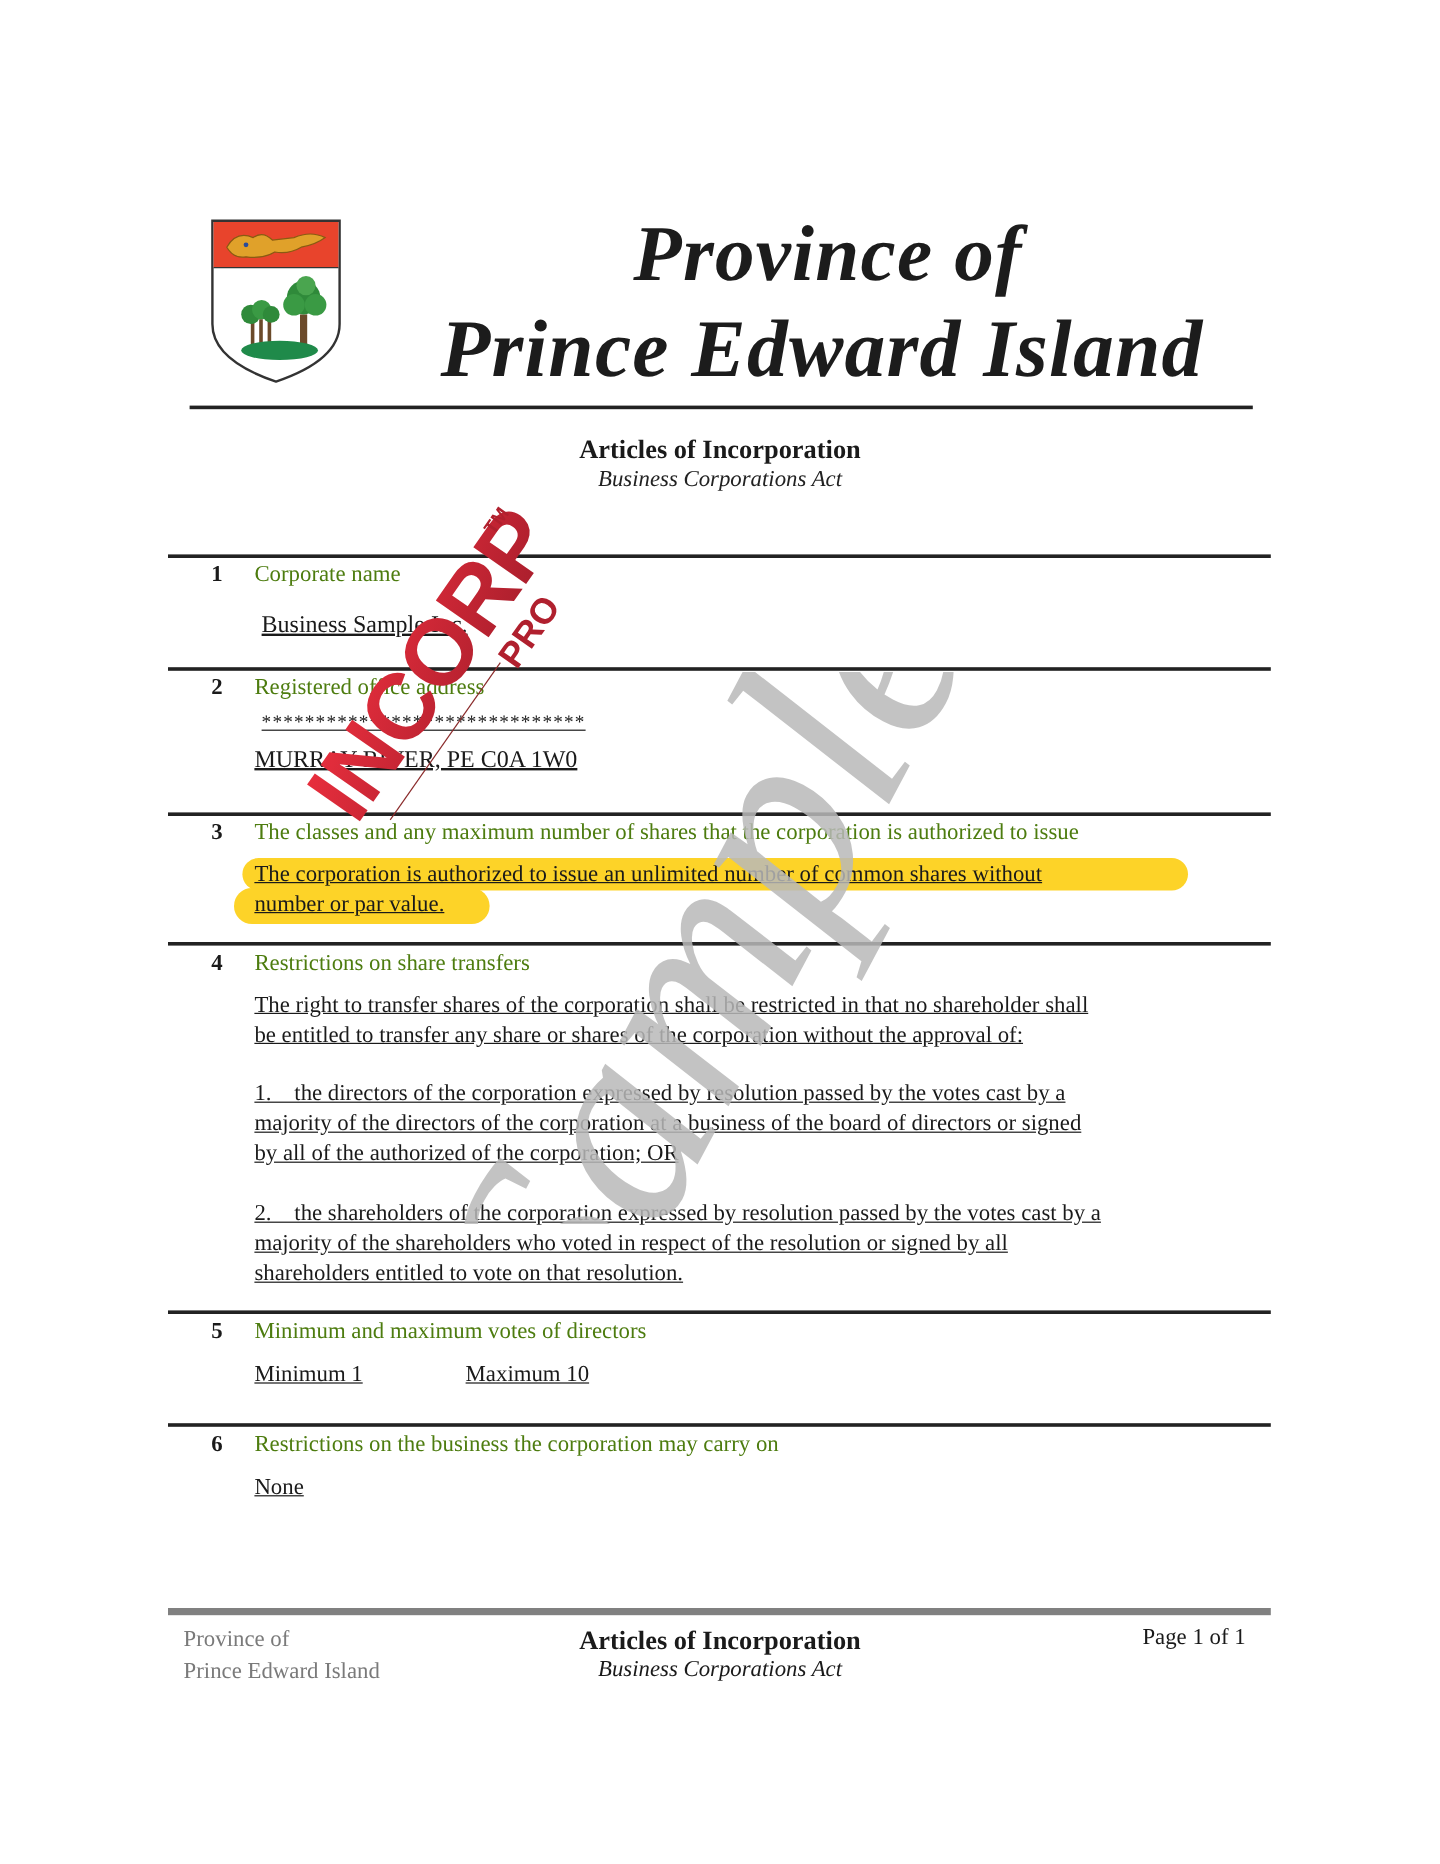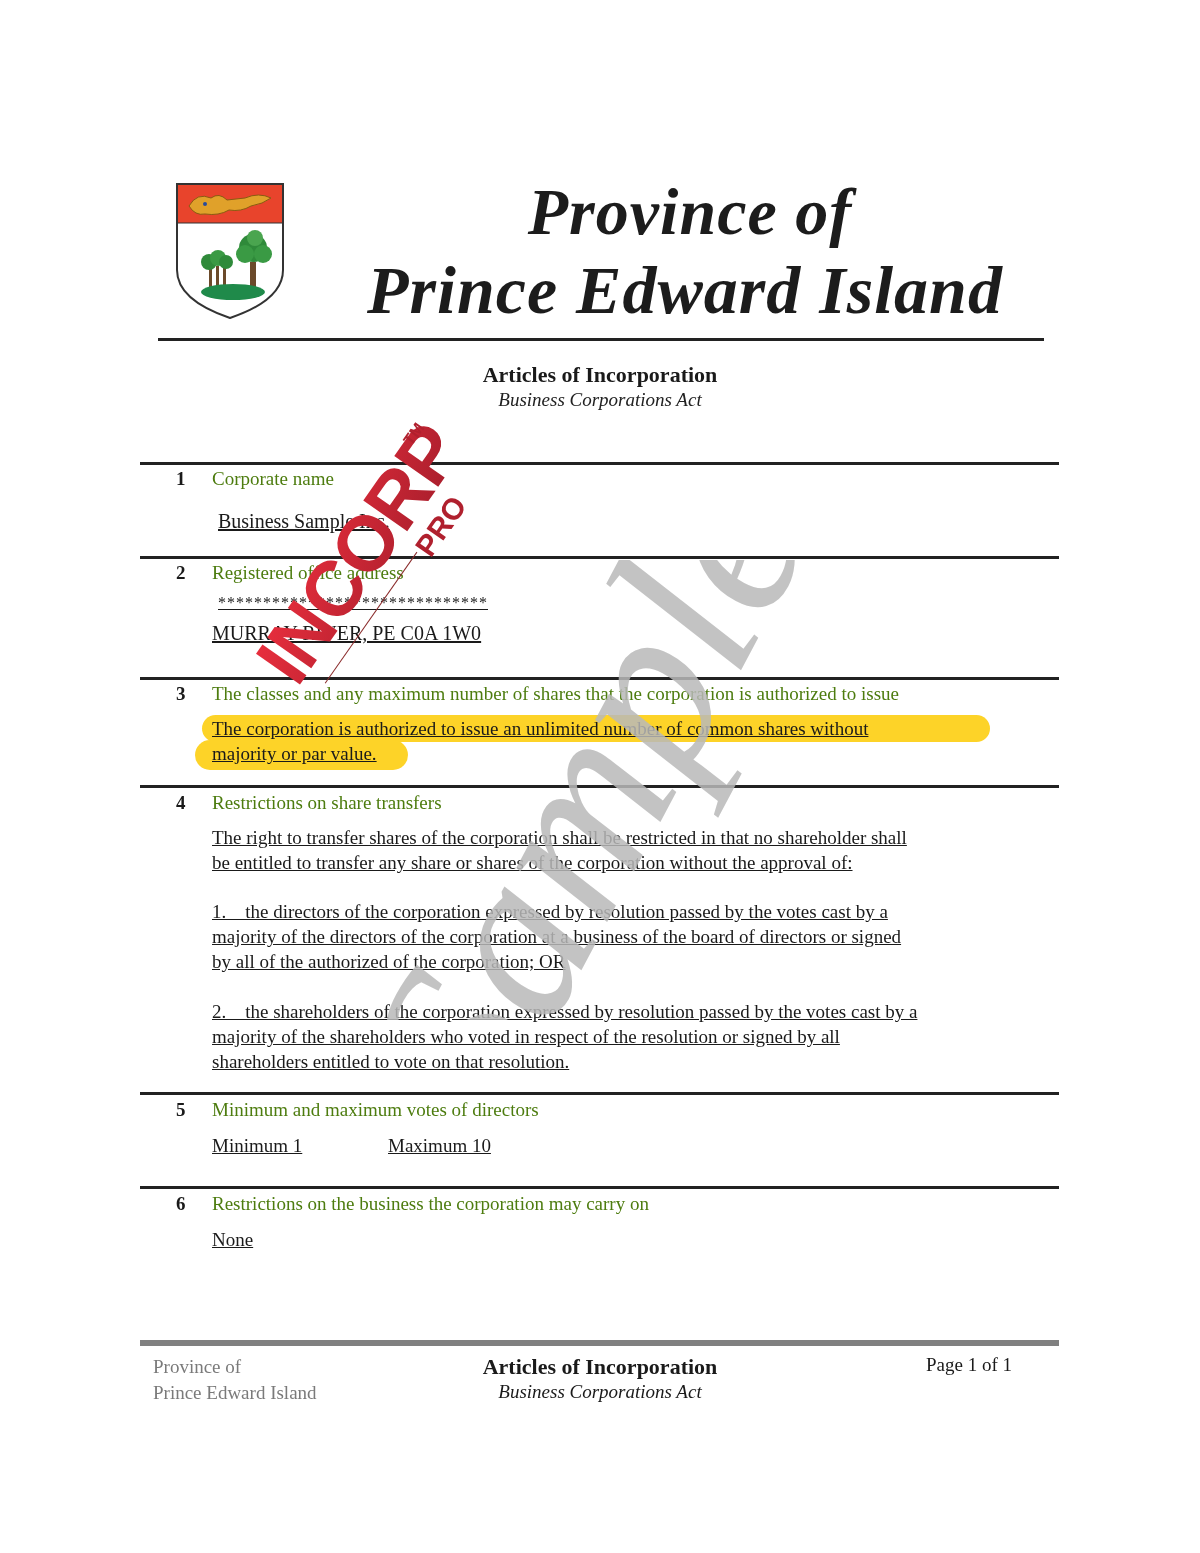--- a/index.html
+++ b/index.html
@@ -29,21 +29,21 @@
   .sec-value { left: 212px; font-size: 19px; color: #1a1a1a; line-height: 25px; text-decoration: underline; }
 
   .highlight1 { left: 202px; top: 715px; width: 788px; height: 27px; background: #fdd328; border-radius: 14px; }
   .highlight2 { left: 195px; top: 740px; width: 213px; height: 30px; background: #fdd328; border-radius: 15px; }
 
   
   .footer-rule { left: 140px; top: 1340px; width: 919px; height: 6px; background: #808080; }
   .footer-left { left: 153px; top: 1354px; font-size: 19px; color: #7a7a7a; line-height: 26px; }
   .footer-center-title { left: 400px; top: 1354px; width: 400px; text-align: center; font-weight: bold; font-size: 22px; }
   .footer-center-sub { left: 400px; top: 1381px; width: 400px; text-align: center; font-style: italic; font-size: 19px; }
-  .footer-right { left: 900px; top: 1354px; width: 138px; text-align: center; font-size: 19px; }
+  .footer-right { left: 900px; top: 1354px; width: 138px; text-align: right; font-size: 19px; }
 
   
   .wm-sample { left: 330px; top: 560px; width: 560px; height: 460px; pointer-events: none; }
   .wm-incorp { left: 215px; top: 405px; width: 290px; height: 300px; pointer-events: none; }
 </style>
 </head>
 <body>
 
 <div class="abs crest">
   <svg width="110" height="138" viewBox="0 0 110 138">
@@ -87,21 +87,21 @@
 <div class="abs sec-label" style="top:562px">Registered office address</div>
 <div class="abs sec-value" style="top:590px; left:218px; font-size:16px; letter-spacing:1px">******************************</div>
 <div class="abs sec-value" style="top:621px; font-size:20px">MURRAY RIVER, PE C0A 1W0</div>
 
 <div class="abs rule" style="top:677px"></div>
 <div class="abs sec-num" style="top:683px">3</div>
 <div class="abs sec-label" style="top:683px">The classes and any maximum number of shares that the corporation is authorized to issue</div>
 <div class="abs highlight1"></div>
 <div class="abs highlight2"></div>
 <div class="abs sec-value" style="top:716px">The corporation is authorized to issue an unlimited number of common shares without</div>
-<div class="abs sec-value" style="top:741px">majority or par value.</div>
+<div class="abs sec-value" style="top:741px">number or par value.</div>
 
 <div class="abs rule" style="top:785px"></div>
 <div class="abs sec-num" style="top:792px">4</div>
 <div class="abs sec-label" style="top:792px">Restrictions on share transfers</div>
 <div class="abs sec-value" style="top:825px">The right to transfer shares of the corporation shall be restricted in that no shareholder shall</div>
 <div class="abs sec-value" style="top:850px">be entitled to transfer any share or shares of the corporation without the approval of:</div>
 <div class="abs sec-value" style="top:899px; white-space:pre">1.    the directors of the corporation expressed by resolution passed by the votes cast by a</div>
 <div class="abs sec-value" style="top:924px">majority of the directors of the corporation at a business of the board of directors or signed</div>
 <div class="abs sec-value" style="top:949px">by all of the authorized of the corporation; OR</div>
 <div class="abs sec-value" style="top:999px; white-space:pre">2.    the shareholders of the corporation expressed by resolution passed by the votes cast by a</div>

